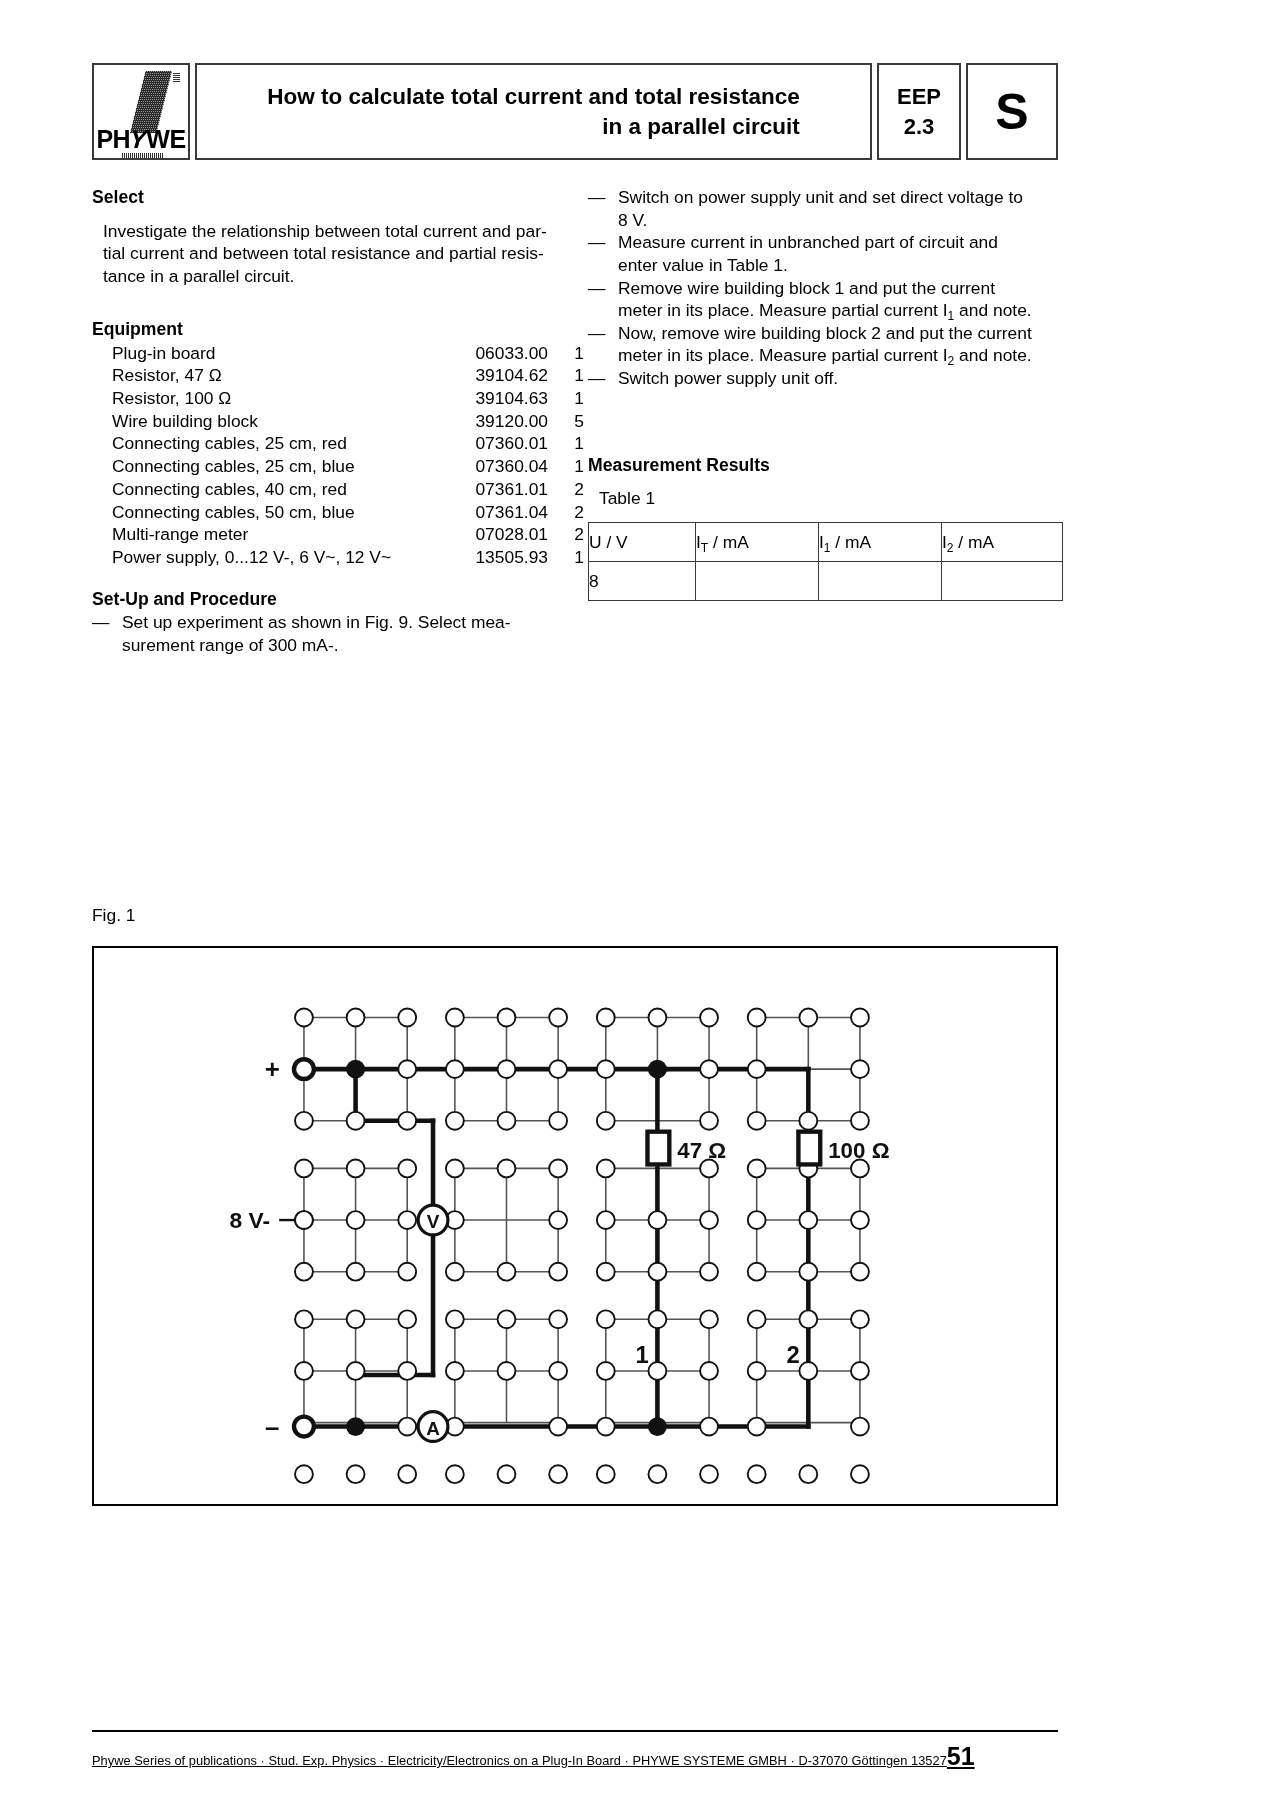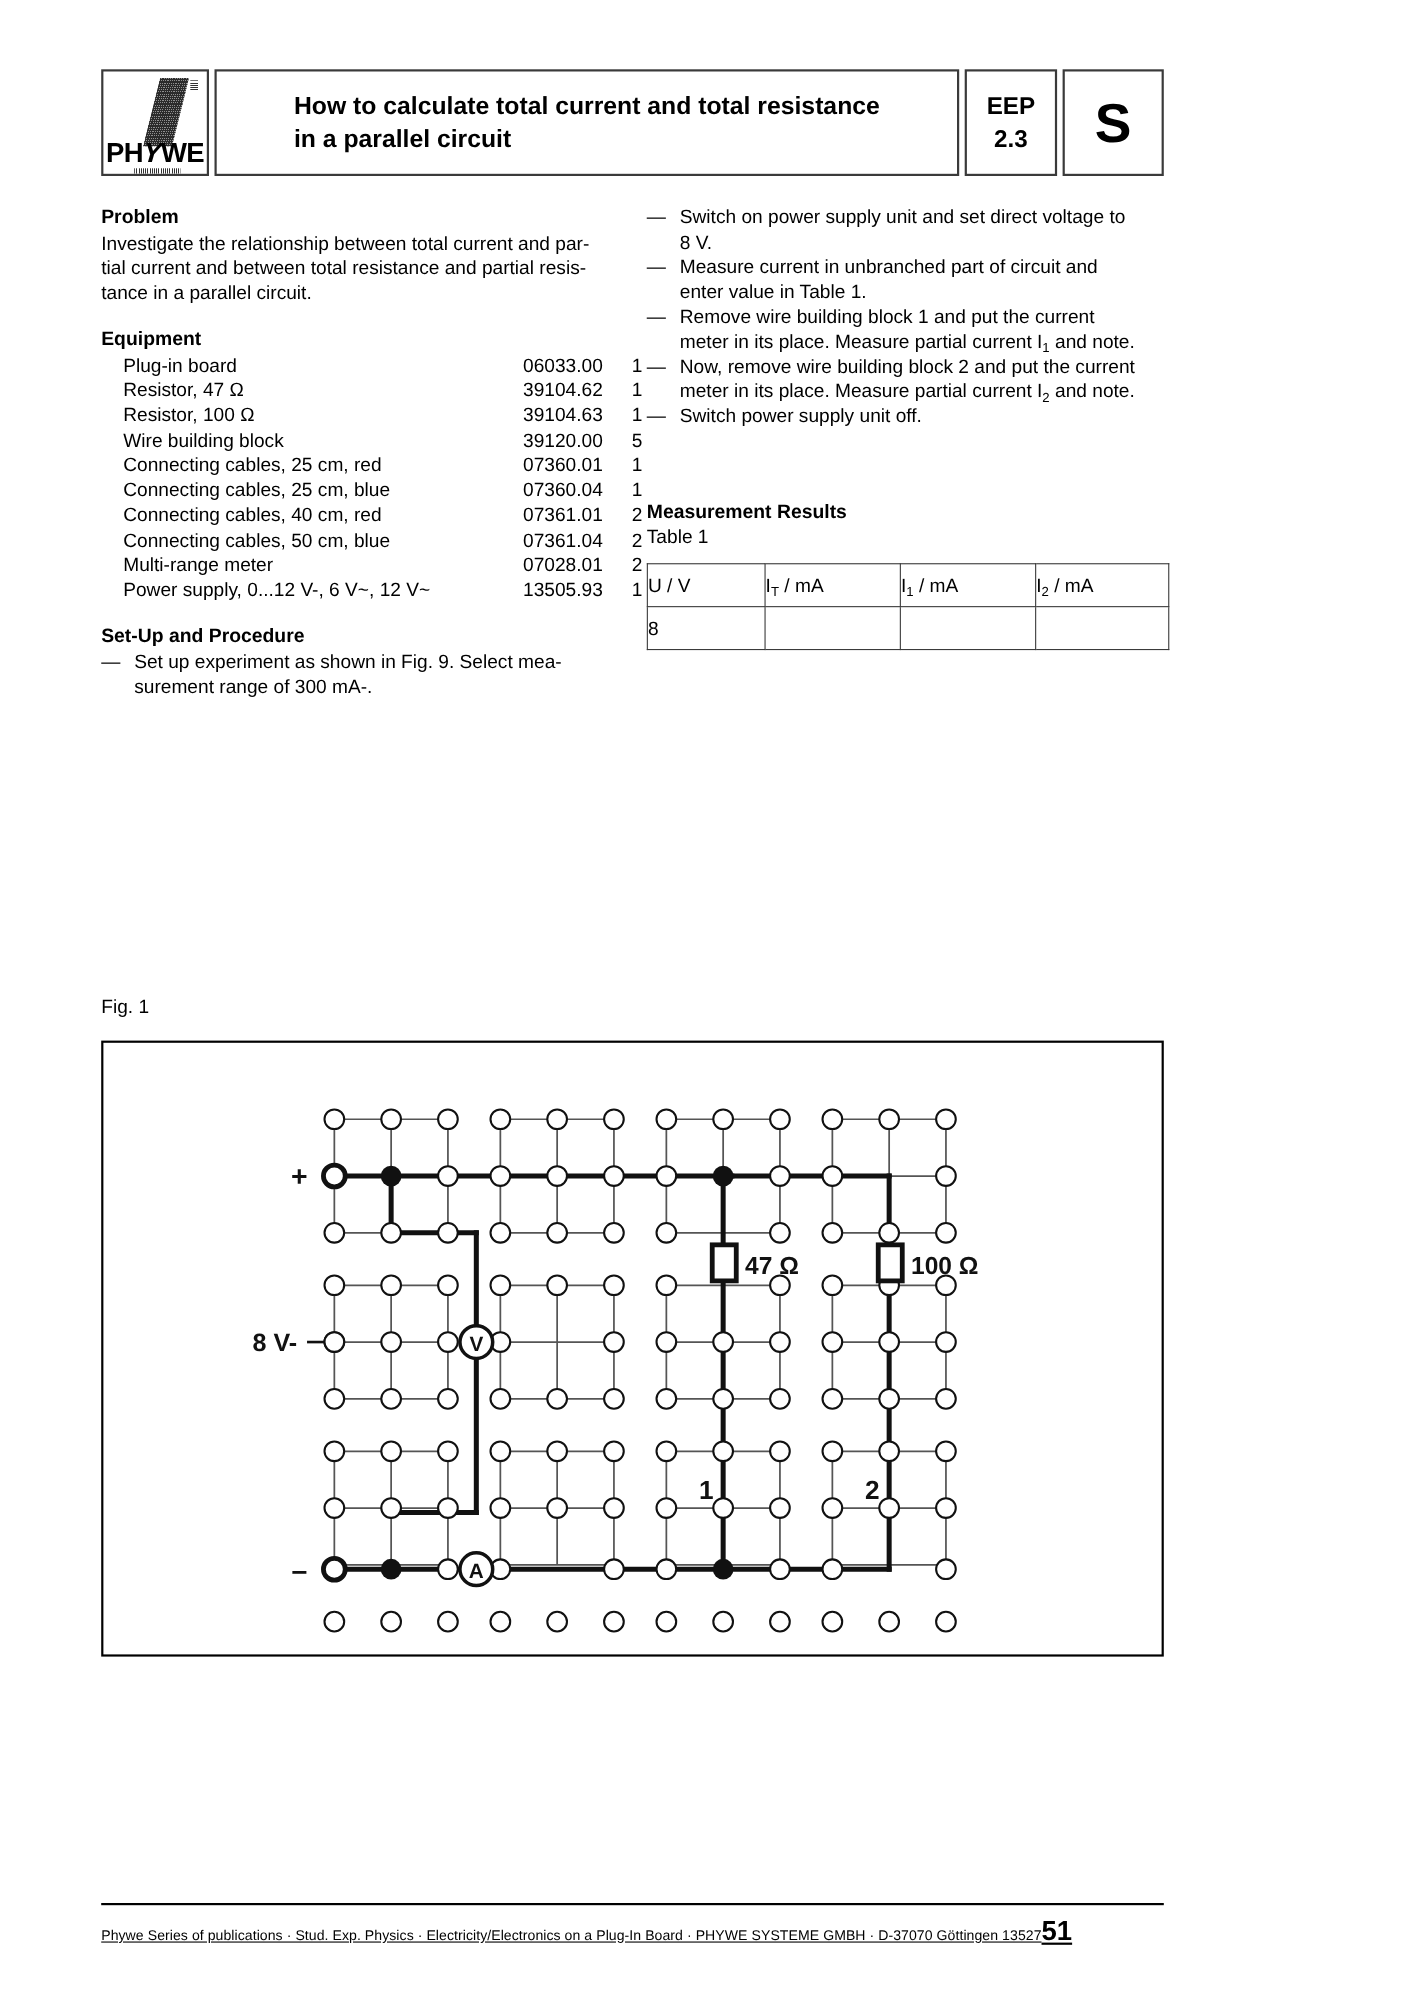--- a/index.html
+++ b/index.html
@@ -34,38 +34,38 @@
     font-size:25px;font-weight:bold;letter-spacing:-0.5px;line-height:1;
     font-family:"Liberation Sans", sans-serif;
   }
   .logo-word .sl{display:inline-block;transform:skewX(-16deg);}
   .logo-under{
     position:absolute;left:28px;bottom:0px;width:42px;height:5px;
     background:repeating-linear-gradient(90deg,#333 0 1px,transparent 1px 2px);
   }
   .title-box{
     flex:1;margin-right:5px;display:flex;align-items:center;justify-content:center;
-    text-align:left;padding:0 26px;
+    text-align:right;padding:0 26px;
   }
   .title-box .t{font-size:22.5px;font-weight:bold;line-height:1.32;}
   .eep-box{
     width:84px;margin-right:5px;display:flex;flex-direction:column;
     align-items:center;justify-content:center;
   }
   .eep-box .l1{font-size:22px;font-weight:bold;line-height:1.35;}
   .eep-box .l2{font-size:22px;font-weight:bold;line-height:1.35;}
   .s-box{width:92px;display:flex;align-items:center;justify-content:center;}
   .s-box .s{font-size:50px;font-weight:bold;line-height:1;}
 
   
   .col{position:absolute;top:186px;font-size:17.4px;line-height:1.30;}
   .col-left{left:92px;width:472px;}
   .col-right{left:588px;width:470px;}
   h3.sec{font-size:17.6px;font-weight:bold;margin:0 0 1px 0;line-height:1.30;}
-  p.body{margin:0;text-align:justify;line-height:1.30;}
+  p.body{margin:11px;text-align:justify;line-height:1.30;}
   .spacer{height:19px;}
 
   
   .equip{width:100%;border-collapse:collapse;margin-left:20px;}
   .equip td{padding:0;line-height:1.305;font-size:17.4px;vertical-align:top;}
   .equip td.name{text-align:left;}
   .equip td.code{text-align:right;width:108px;white-space:nowrap;}
   .equip td.qty{text-align:right;width:36px;white-space:nowrap;}
 
   
@@ -134,21 +134,21 @@
       <div class="l2">2.3</div>
     </div>
 
     <div class="hdr-box s-box">
       <div class="s">S</div>
     </div>
   </div>
 
   <div class="col col-left">
 
-    <h3 class="sec">Problem</h3>
+    <h3 class="sec">Select</h3>
     <p class="body">
       <span>Investigate the relationship between total current and par-</span><br>
       <span>tial current and between total resistance and partial resis-</span><br>
       <span>tance in a parallel circuit.</span>
     </p>
 
     <div class="spacer"></div>
 
     <h3 class="sec">Equipment</h3>
     <table class="equip">

